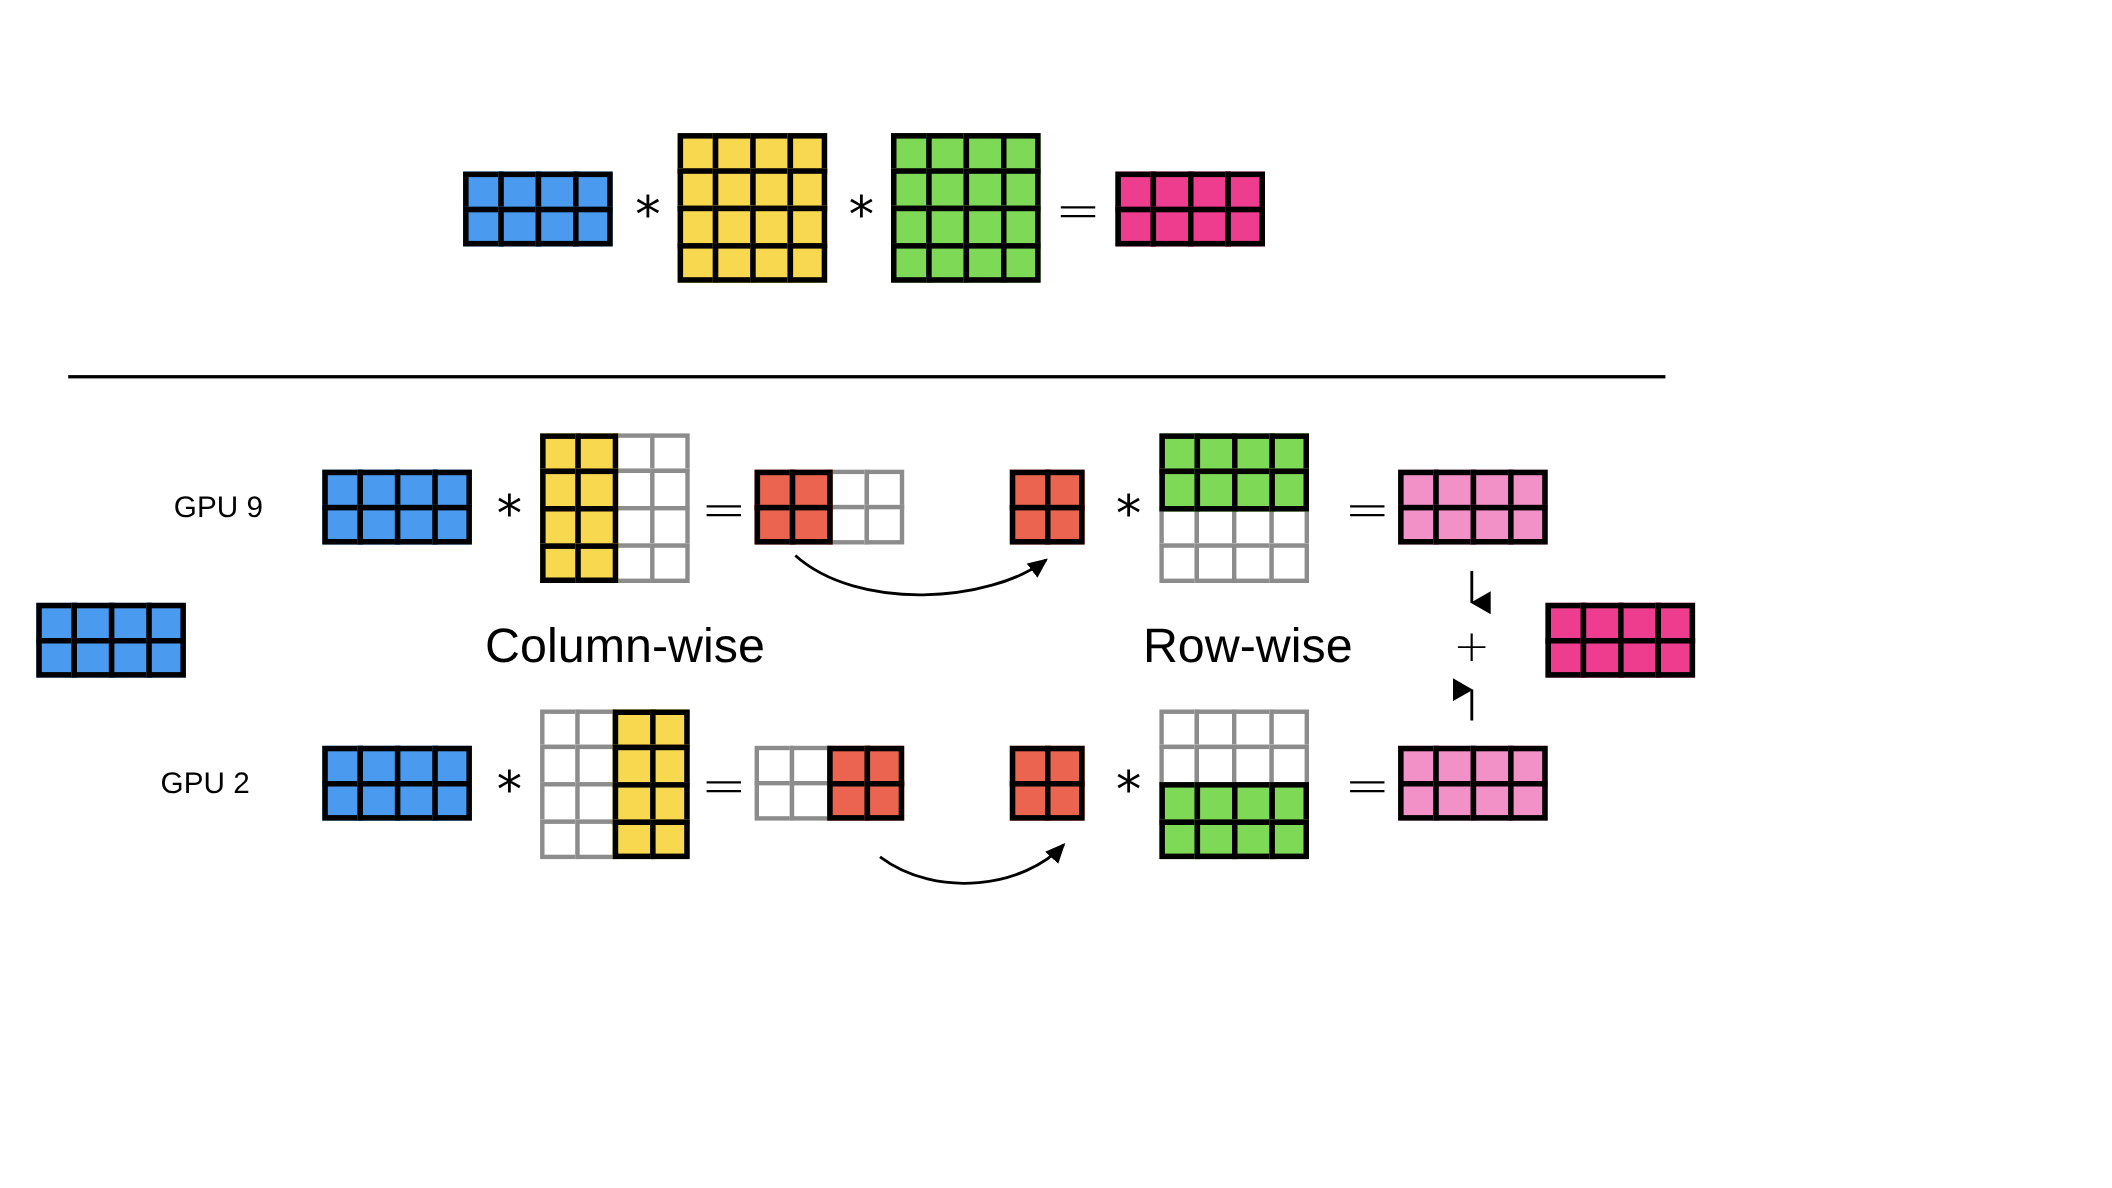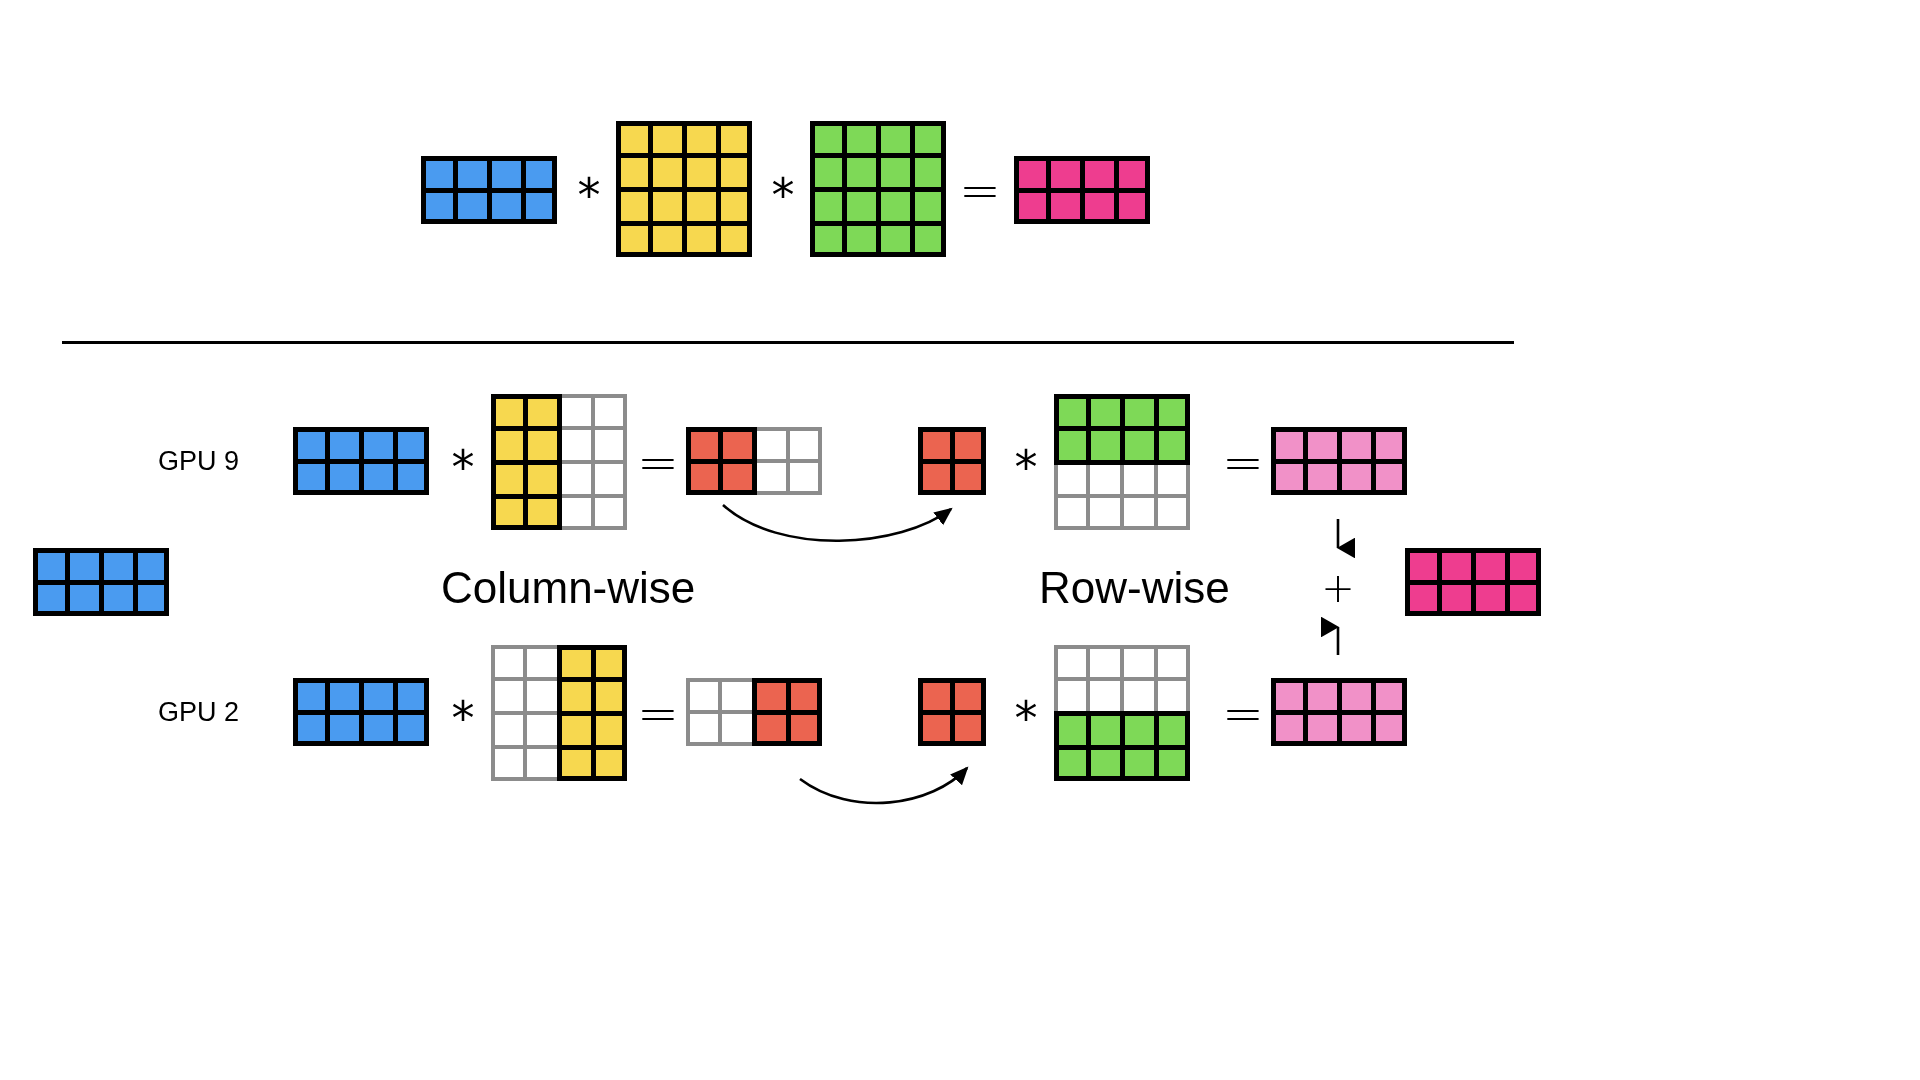--- a/index.html
+++ b/index.html
@@ -257,21 +257,21 @@
       <div class="cell" style="background: rgb(241, 145, 200); border: 5px solid rgb(0, 0, 0); margin: -2.5px -2.5px 0px 0px; position: relative; z-index: 2;"></div>
       <div class="cell" style="background: rgb(241, 145, 200); border: 5px solid rgb(0, 0, 0); margin: -2.5px -2.5px 0px; position: relative; z-index: 2;"></div>
       <div class="cell" style="background: rgb(241, 145, 200); border: 5px solid rgb(0, 0, 0); margin: -2.5px -2.5px 0px; position: relative; z-index: 2;"></div>
       <div class="cell" style="background: rgb(241, 145, 200); border: 5px solid rgb(0, 0, 0); margin: -2.5px 0px 0px -2.5px; position: relative; z-index: 2;"></div>
     </div>
 
   <div class="txt big-label" style="left:1039px; top:566px;">Row-wise</div>
 
   <div class="txt big-label" style="left:441px; top:566px;">Column-wise</div>
 
-  <div class="txt gpu-label" style="left:158px; top:699px;text-align:center;">GPU 2</div>
+  <div class="txt gpu-label" style="left:146px; top:699px;text-align:center;">GPU 2</div>
 
   <div class="matrix" style="left: 293px; top: 678px; grid-template-columns: repeat(4, 34px); grid-template-rows: repeat(2, 34px); gap: 0px; width: 136px; height: 68px; padding: 0px;">
       <div class="cell" style="background: rgb(74, 155, 240); border: 5px solid rgb(0, 0, 0); margin: 0px -2.5px -2.5px 0px; position: relative; z-index: 2;"></div>
       <div class="cell" style="background: rgb(74, 155, 240); border: 5px solid rgb(0, 0, 0); margin: 0px -2.5px -2.5px; position: relative; z-index: 2;"></div>
       <div class="cell" style="background: rgb(74, 155, 240); border: 5px solid rgb(0, 0, 0); margin: 0px -2.5px -2.5px; position: relative; z-index: 2;"></div>
       <div class="cell" style="background: rgb(74, 155, 240); border: 5px solid rgb(0, 0, 0); margin: 0px 0px -2.5px -2.5px; position: relative; z-index: 2;"></div>
       <div class="cell" style="background: rgb(74, 155, 240); border: 5px solid rgb(0, 0, 0); margin: -2.5px -2.5px 0px 0px; position: relative; z-index: 2;"></div>
       <div class="cell" style="background: rgb(74, 155, 240); border: 5px solid rgb(0, 0, 0); margin: -2.5px -2.5px 0px; position: relative; z-index: 2;"></div>
       <div class="cell" style="background: rgb(74, 155, 240); border: 5px solid rgb(0, 0, 0); margin: -2.5px -2.5px 0px; position: relative; z-index: 2;"></div>
       <div class="cell" style="background: rgb(74, 155, 240); border: 5px solid rgb(0, 0, 0); margin: -2.5px 0px 0px -2.5px; position: relative; z-index: 2;"></div>

